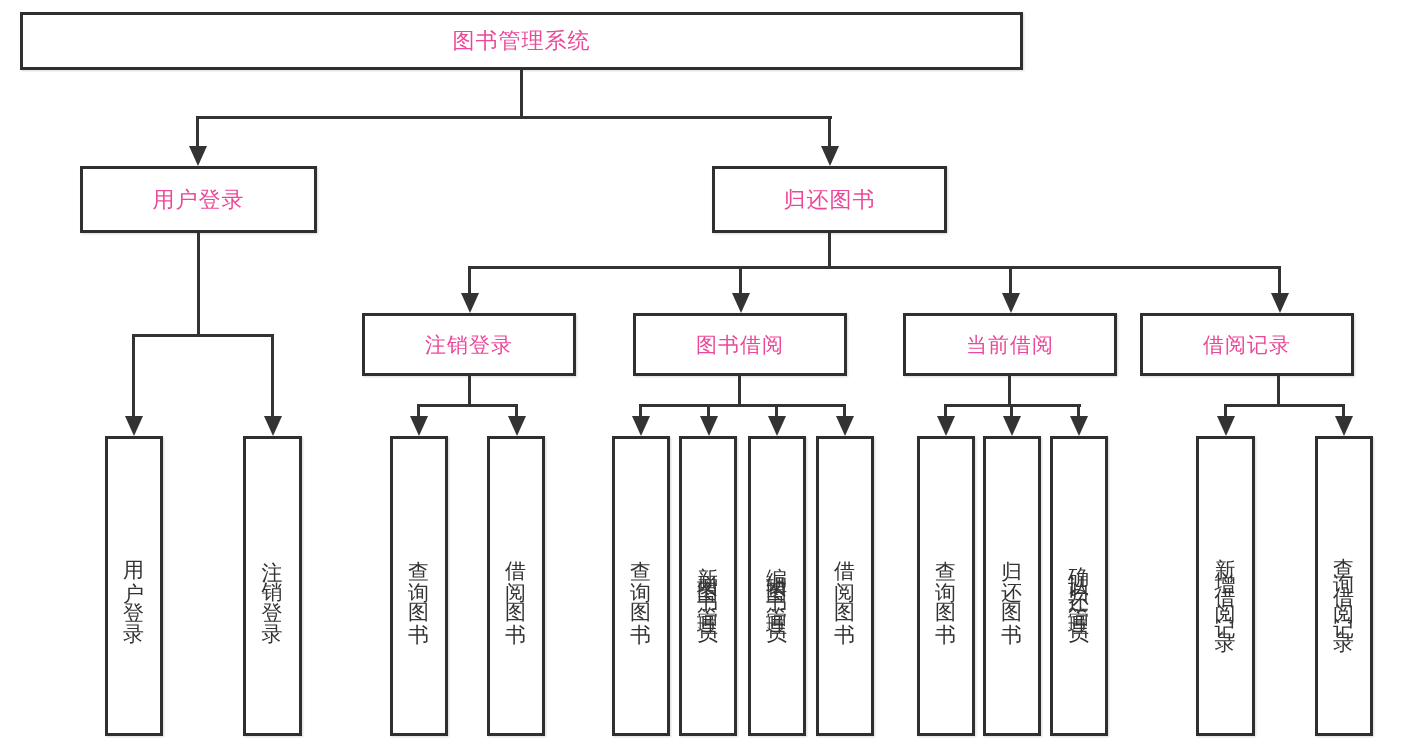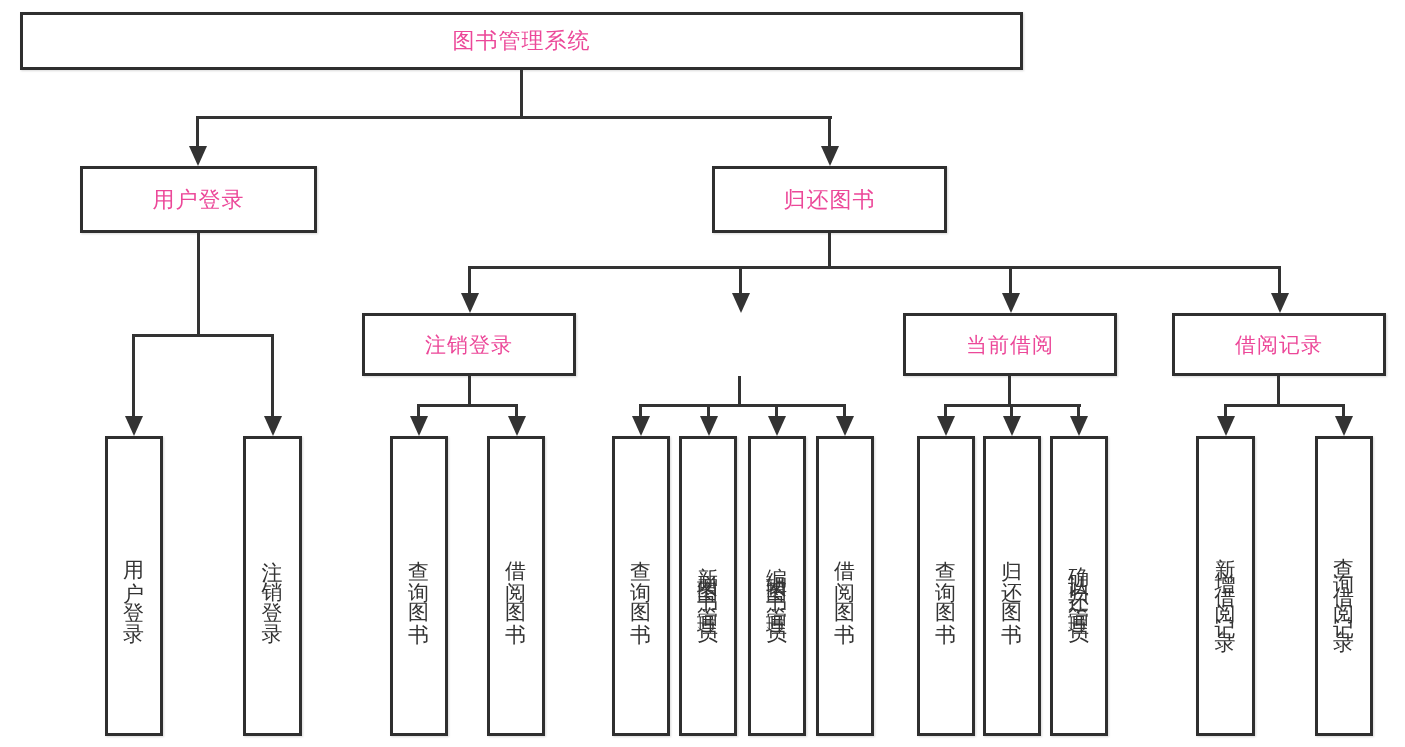--- a/index.html
+++ b/index.html
@@ -74,24 +74,27 @@
   <div class="line" style="left:739px;top:266px;width:3px;height:28px;"></div>
   <div class="arrow" style="left:732px;top:293px;"></div>
   <div class="line" style="left:1009px;top:266px;width:3px;height:28px;"></div>
   <div class="arrow" style="left:1002px;top:293px;"></div>
   <div class="line" style="left:1278px;top:266px;width:3px;height:28px;"></div>
   <div class="arrow" style="left:1271px;top:293px;"></div>
 
   <div class="hbox" style="left:362px;top:313px;width:214px;height:63px;font-size:21px;">
     <span>注销登录</span>
   </div>
+  <div class="hbox" style="left:633px;top:313px;width:214px;height:63px;font-size:21px;">
+    <span>图书借阅</span>
+  </div>
   <div class="hbox" style="left:903px;top:313px;width:214px;height:63px;font-size:21px;">
     <span>当前借阅</span>
   </div>
-  <div class="hbox" style="left:1172px;top:313px;width:214px;height:63px;font-size:21px;">
+  <div class="hbox" style="left:1140px;top:313px;width:214px;height:63px;font-size:21px;">
     <span>借阅记录</span>
   </div>
 
   <div class="line" style="left:468px;top:376px;width:3px;height:31px;"></div>
   <div class="line" style="left:417px;top:404px;width:101px;height:3px;"></div>
   <div class="line" style="left:417px;top:404px;width:3px;height:13px;"></div>
   <div class="arrow" style="left:410px;top:416px;"></div>
   <div class="line" style="left:515px;top:404px;width:3px;height:13px;"></div>
   <div class="arrow" style="left:508px;top:416px;"></div>
 

